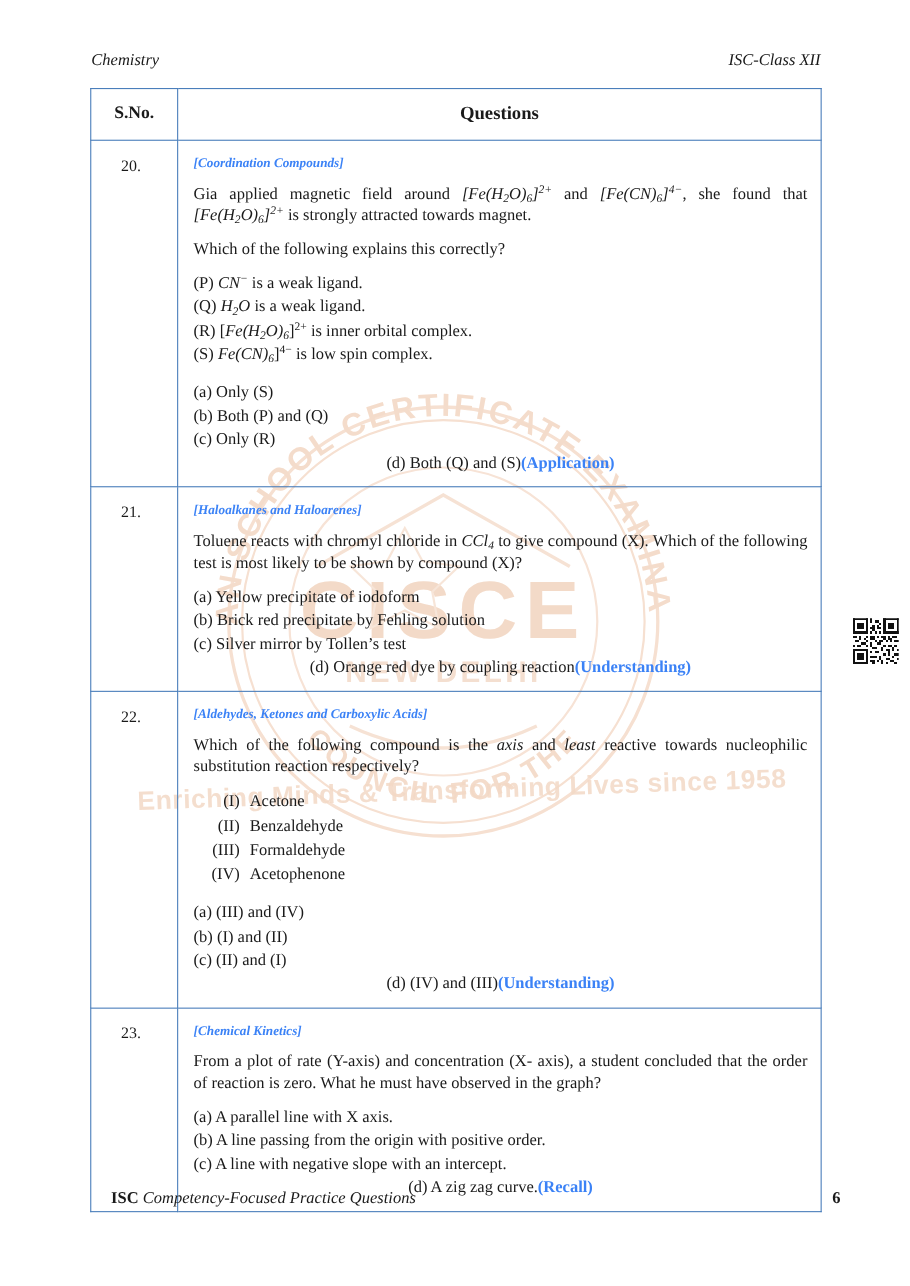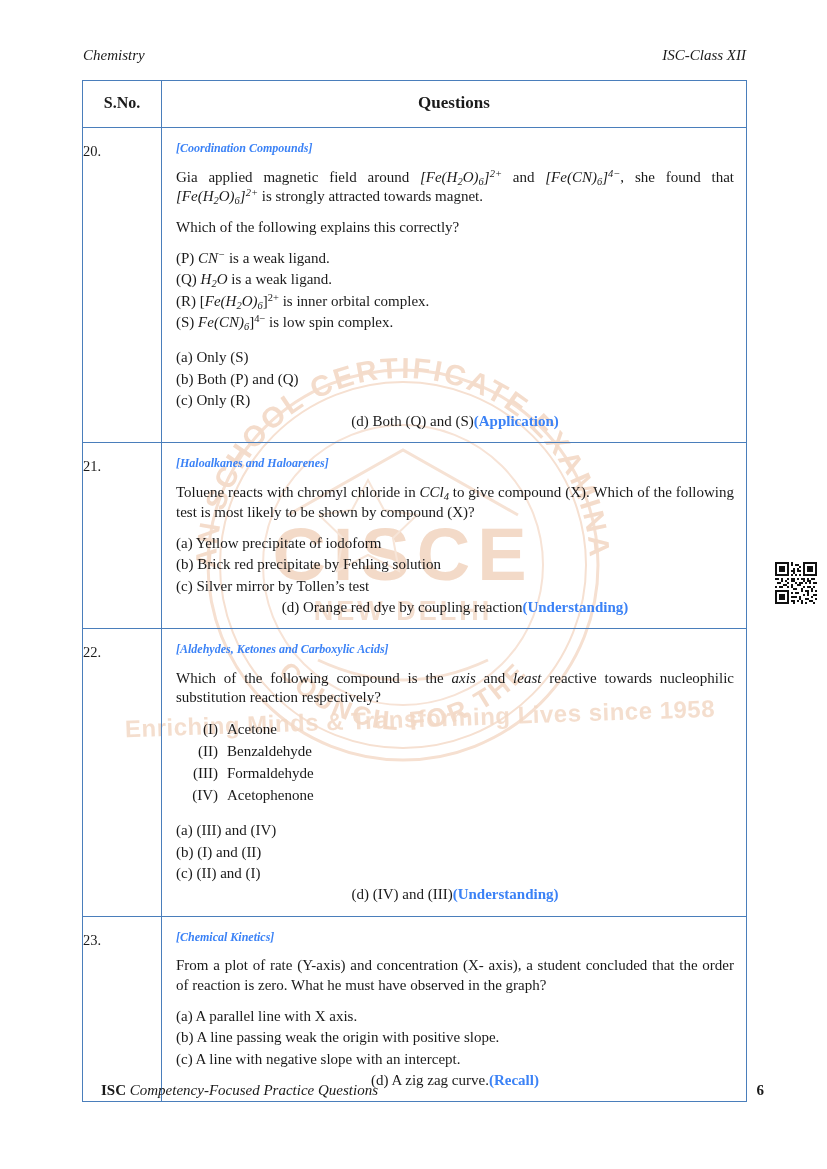--- a/index.html
+++ b/index.html
@@ -81,21 +81,21 @@
   .qtable thead th {
     text-align: center;
     font-weight: bold;
     font-size: 16px;
     padding: 12px 4px 14px;
     vertical-align: middle;
   }
   .qtable thead th.h-q { font-size: 17px; }
 
   td.sno {
-    text-align: left;
+    text-align: center;
     font-size: 14.5px;
     padding: 15px 6px 2px 0;
   }
   td.qcell {
     padding: 13px 12px 10px 14px;
     font-size: 15px;
     line-height: 1.30;
   }
 
   
@@ -296,21 +296,21 @@
       </td>
     </tr>
 
     <tr>
       <td class="sno">23.</td>
       <td class="qcell">
         <div class="topic">[Chemical Kinetics]</div>
         <div class="stem">From a plot of rate (Y-axis) and concentration (X- axis), a student concluded that the order of reaction is zero. What he must have observed in the graph?</div>
         <div class="opts">
           <div class="ln">(a) A parallel line with X axis.</div>
-          <div class="ln">(b) A line passing weak the origin with positive slope.</div>
+          <div class="ln">(b) A line passing from the origin with positive order.</div>
           <div class="ln">(c) A line with negative slope with an intercept.</div>
           <div class="opts-with-tag">
             <div class="ln">(d) A zig zag curve.</div>
             <div class="skill">(Recall)</div>
           </div>
         </div>
       </td>
     </tr>
 
   </tbody>

